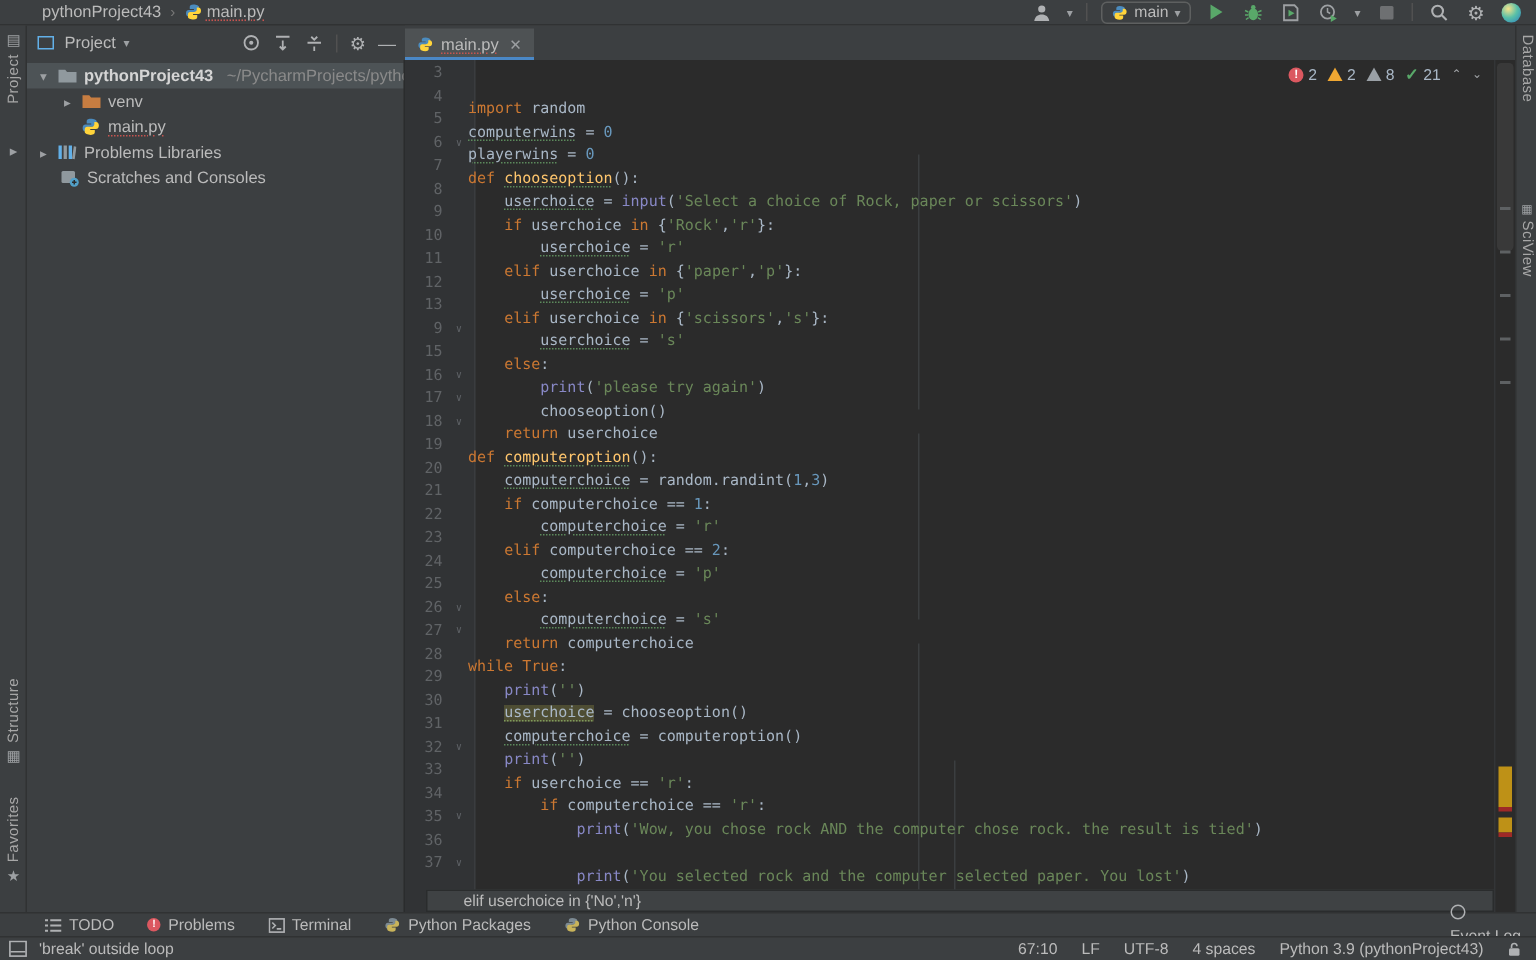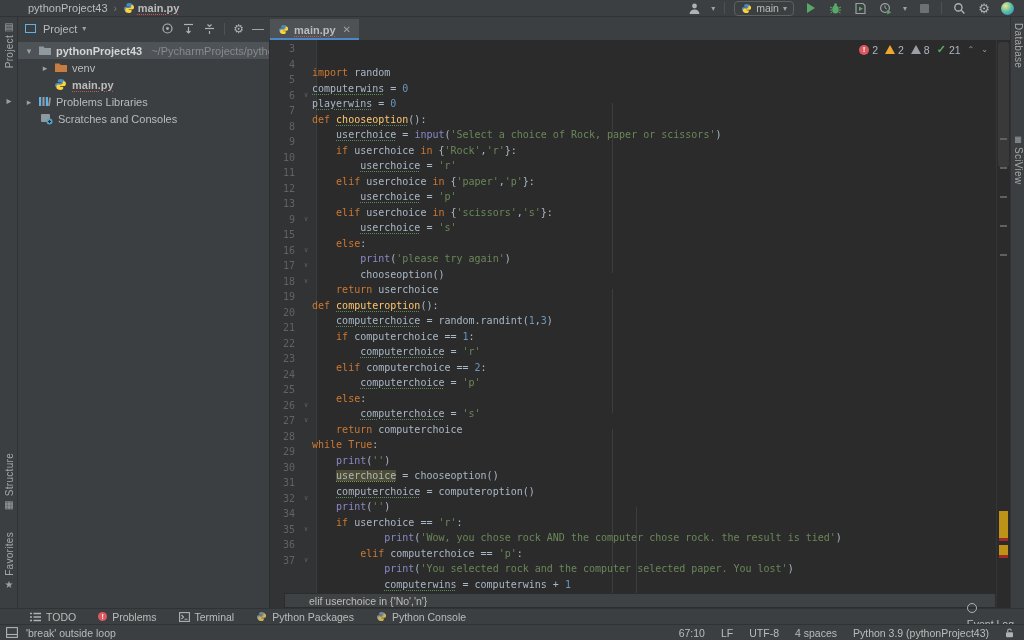--- a/index.html
+++ b/index.html
@@ -7,21 +7,21 @@
   #app {
     position:relative; width:1024px; height:640px; overflow:hidden;
     background:#3C3F41; font-family:"Liberation Sans",sans-serif; color:#BBBBBB;
     -webkit-font-smoothing:antialiased;
   }
   
   #topbar { position:absolute; left:0; top:0; right:0; height:17px; background:#3C3F41;
     border-bottom:1px solid #303233; display:flex; align-items:center; padding-left:28px; font-size:11px; }
   .crumb { color:#BBBBBB; }
   .crumb-sep { color:#787878; margin:0 6px; font-size:10px; }
-  .typo-red { text-decoration:underline dotted #C75450; text-underline-offset:2px;font-weight:bold; }
+  .typo-red { text-decoration:underline dotted #C75450; text-underline-offset:2px; }
   #topbar-right { margin-left:auto; display:flex; align-items:center; gap:9px; padding-right:10px; height:100%; }
   .tb-ico { display:inline-flex; align-items:center; justify-content:center; width:16px; height:16px; }
   .vsep { width:1px; height:12px; background:#515151; }
   #run-pill { display:flex; align-items:center; gap:4px; border:1px solid #5E6060; border-radius:4px;
     height:15px; padding:0 6px; font-size:10.5px; color:#BBBBBB; }
   .caret { font-size:8px; color:#9DA0A3; }
   .play-tri { width:0; height:0; border-left:8px solid #59A869; border-top:5px solid transparent; border-bottom:5px solid transparent; }
   .stop-sq { width:9px; height:9px; background:#6E7072; border-radius:1px; }
   .sphere { width:13px; height:13px; border-radius:50%;
     background:radial-gradient(circle at 35% 30%, #F7E28A 0%, #58C0A8 48%, #2B7FBF 100%); }
@@ -452,28 +452,32 @@
           <span class="ln">31</span>
           <span class="fold"></span>
           <span class="code"><span class="tk-t">    </span><span class="tk-b">print</span><span class="tk-t">(</span><span class="tk-s">''</span><span class="tk-t">)</span></span>
         </div>
         <div class="cl">
           <span class="ln">32</span>
           <span class="fold">∨</span>
           <span class="code"><span class="tk-t">    </span><span class="tk-k">if</span><span class="tk-t"> userchoice == </span><span class="tk-s">'r'</span><span class="tk-t">:</span></span>
         </div>
         <div class="cl">
+          <span class="ln">33</span>
+          <span class="fold"></span>
+          <span class="code"><span class="tk-t">        </span><span class="tk-k">if</span><span class="tk-t"> computerchoice == </span><span class="tk-s">'r'</span><span class="tk-t">:</span></span>
+        </div>
+        <div class="cl">
           <span class="ln">34</span>
           <span class="fold"></span>
           <span class="code"><span class="tk-t">            </span><span class="tk-b">print</span><span class="tk-t">(</span><span class="tk-s">'Wow, you chose rock AND the computer chose rock. the result is tied'</span><span class="tk-t">)</span></span>
         </div>
         <div class="cl">
           <span class="ln">35</span>
           <span class="fold">∨</span>
-          <span class="code"><span class="tk-t">        </span><span class="tk-k">elif</span><span class="tk-t"> computerchoice == </span><span class="tk-s">'p'</span><span class="tk-t">:</span></span>
         </div>
         <div class="cl">
           <span class="ln">36</span>
           <span class="fold"></span>
           <span class="code"><span class="tk-t">            </span><span class="tk-b">print</span><span class="tk-t">(</span><span class="tk-s">'You selected rock and the computer selected paper. You lost'</span><span class="tk-t">)</span></span>
         </div>
         <div class="cl">
           <span class="ln">37</span>
           <span class="fold">∨</span>
           <span class="code"><span class="tk-t">            </span><span class="tk-v">computerwins</span><span class="tk-t"> = computerwins + </span><span class="tk-n">1</span></span>

